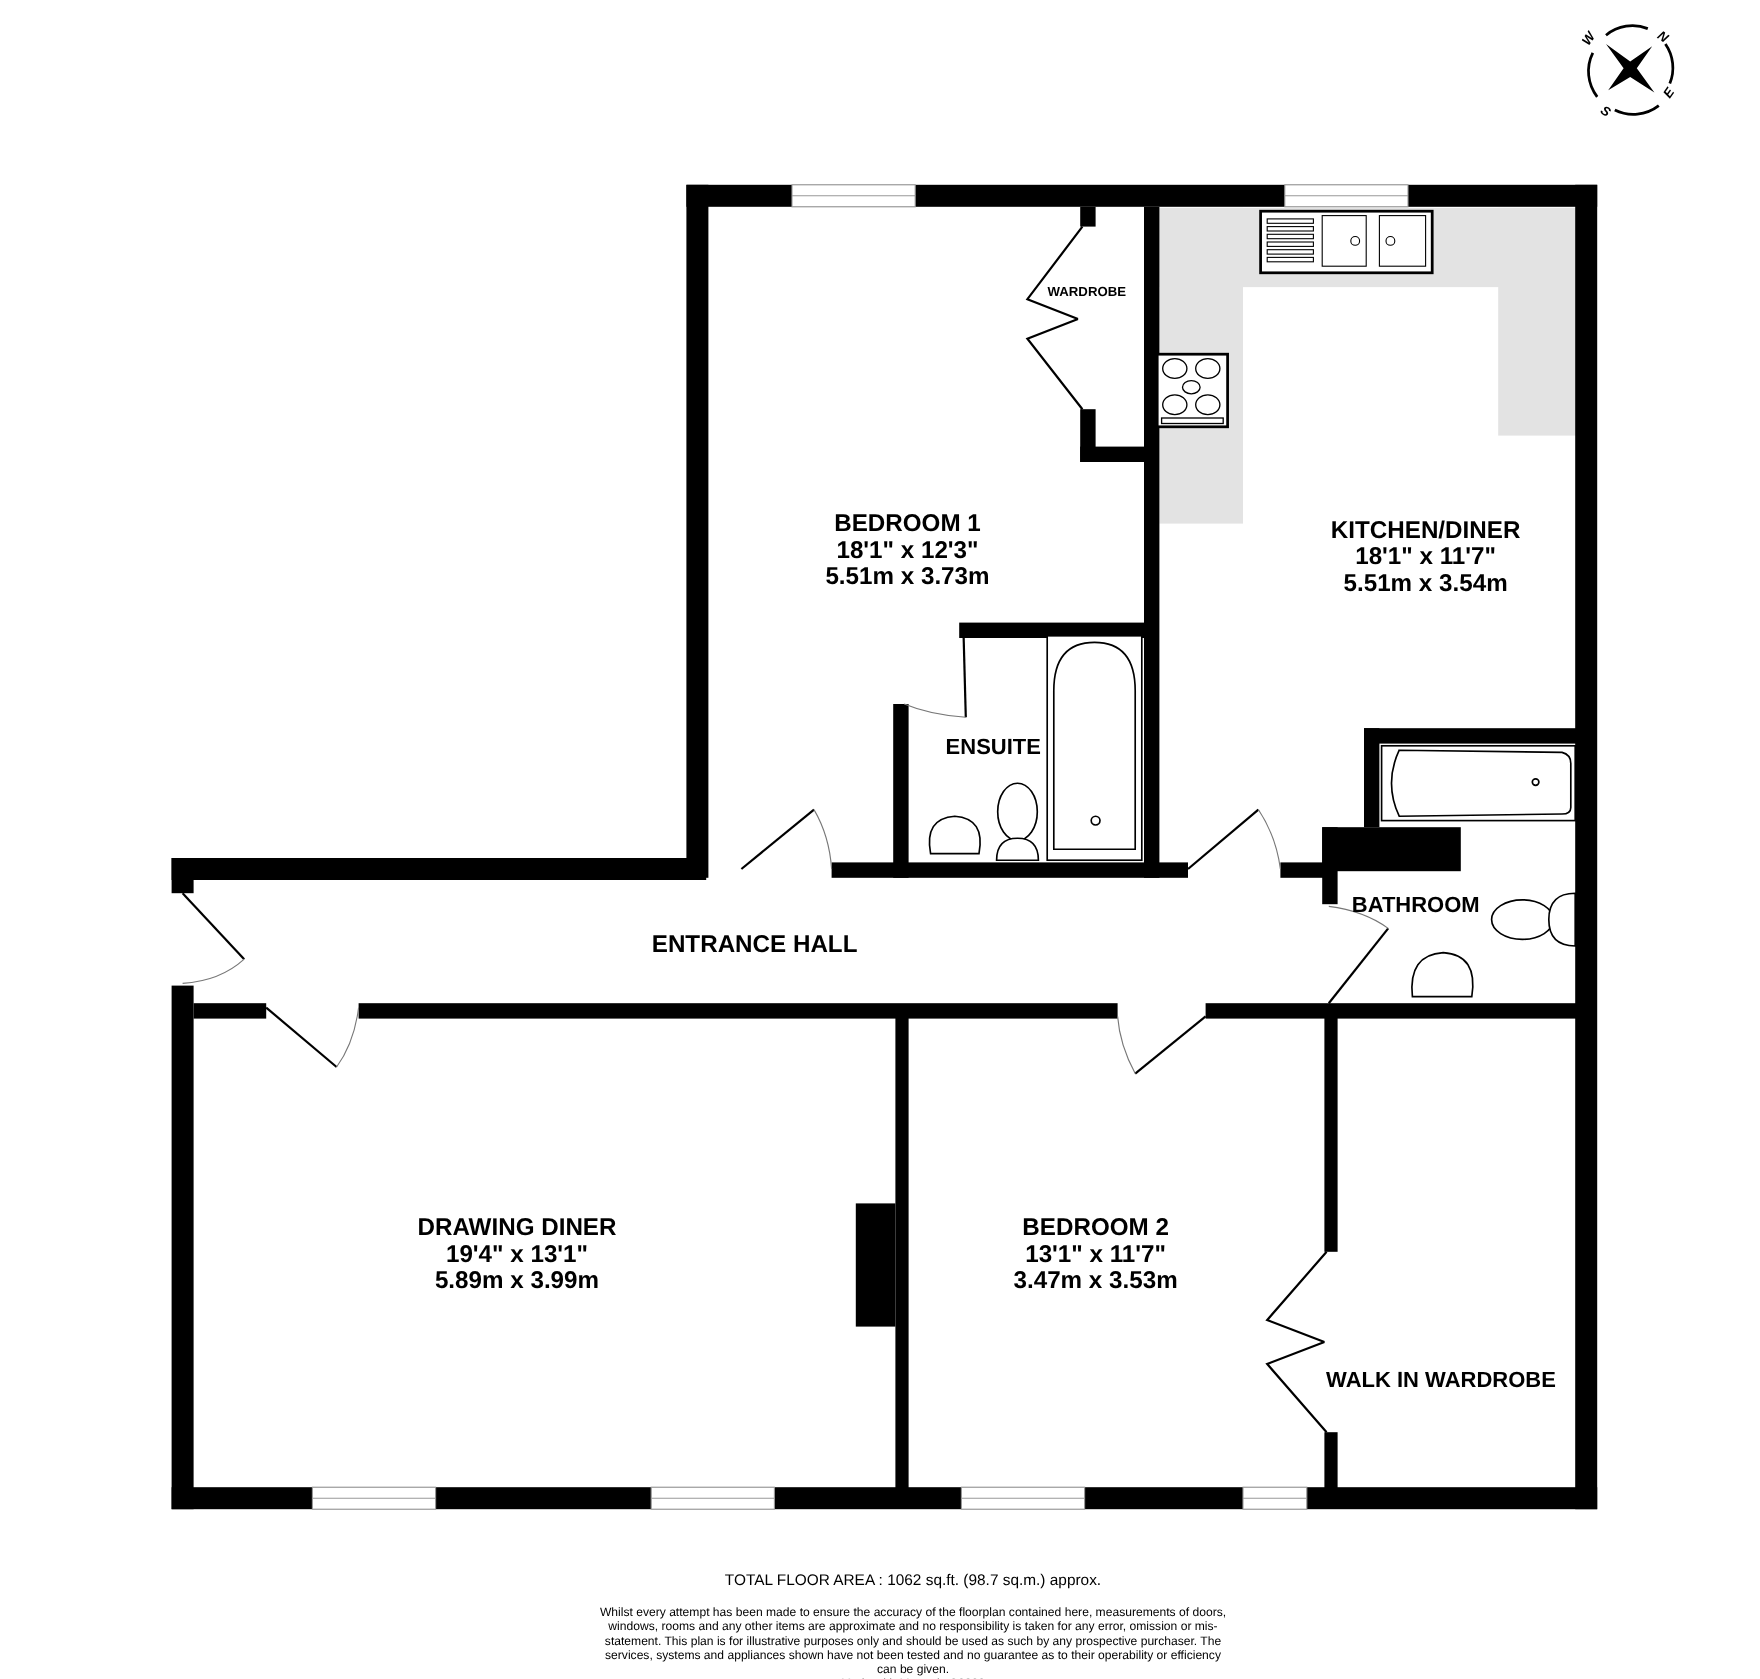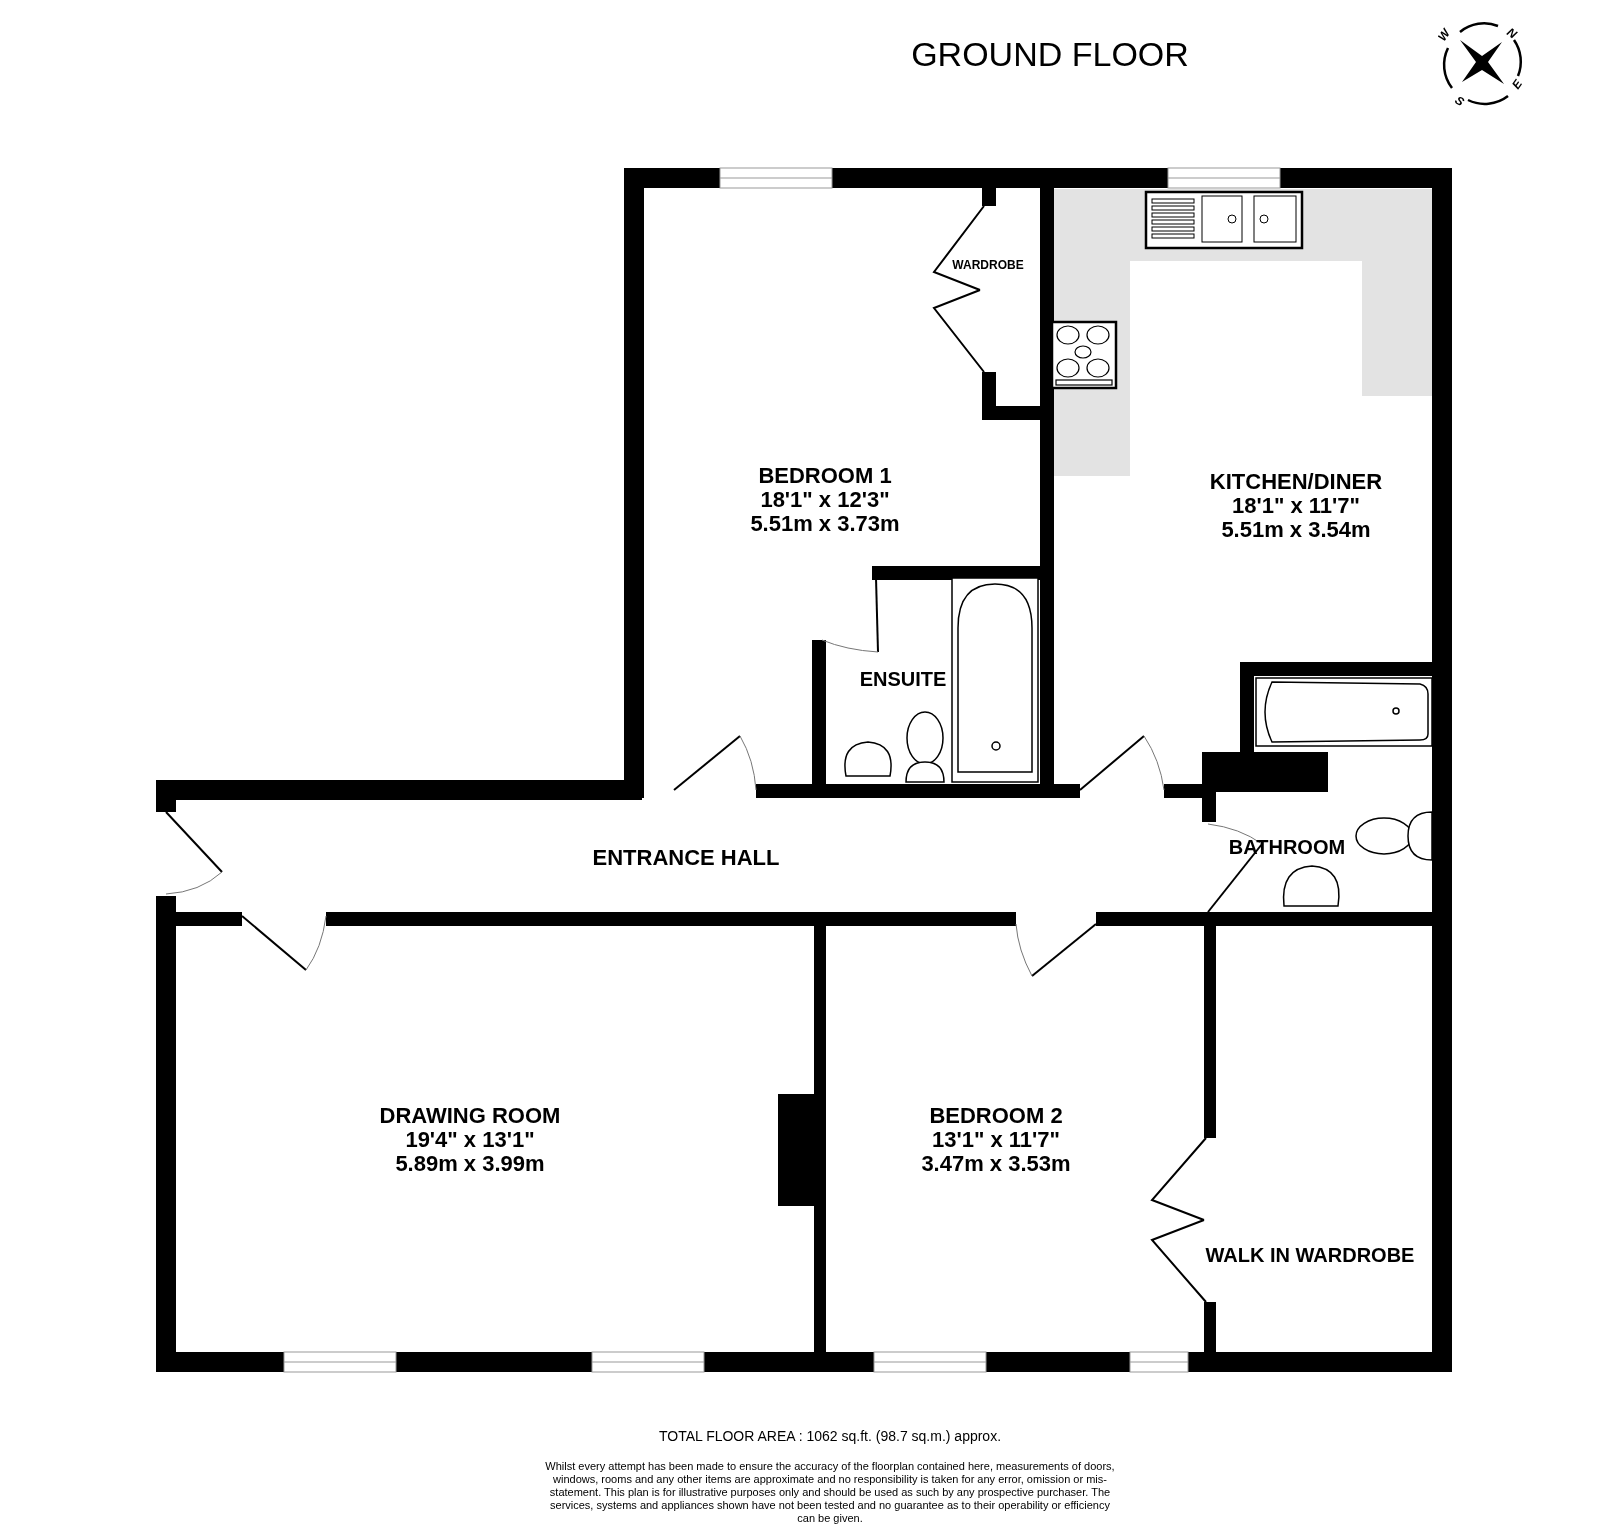--- a/index.html
+++ b/index.html
@@ -14,21 +14,20 @@
   .room-label.med { font-size:20px; line-height:22px; }
   .footer { position:absolute; left:540px; top:1428px; width:580px; text-align:center; }
   .footer .total { font-size:14px; line-height:16px; margin-bottom:16px; }
   .footer .disclaimer { font-size:11px; line-height:13px; padding:0 4px; }
   .footer .made { font-size:11px; line-height:13px; }
 </style>
 </head>
 <body>
 
 <div class="header">
-  <div class="title">GROUND FLOOR</div>
 </div>
 
 <svg class="compass" viewBox="0 0 88 88">
   <path d="M22 14 A38 38 0 0 1 60 8" fill="none" stroke="#000" stroke-width="2.5"></path>
   <path d="M76 22 A38 38 0 0 1 80 58" fill="none" stroke="#000" stroke-width="2.5"></path>
   <path d="M70 78 A38 38 0 0 1 30 82" fill="none" stroke="#000" stroke-width="2.5"></path>
   <path d="M14 70 A38 38 0 0 1 10 30" fill="none" stroke="#000" stroke-width="2.5"></path>
   <polygon points="64,24 50,44 66,66 44,52 24,64 38,44 22,22 44,38" fill="#000"></polygon>
   <text x="68" y="16" font-size="12" font-weight="bold" font-style="italic" transform="rotate(35 68 16)">N</text>
   <text x="80" y="72" font-size="12" font-weight="bold" font-style="italic" transform="rotate(-55 80 72)">E</text>
@@ -198,30 +197,30 @@
 <div class="room-label" style="left:1196px; top:470px; width:200px;">
   <div>KITCHEN/DINER</div>
   <div>18'1"  x 11'7"</div>
   <div>5.51m  x 3.54m</div>
 </div>
 
 <div class="room-label med" style="left:848px; top:668px; width:110px;">
   <div>ENSUITE</div>
 </div>
 
-<div class="room-label med" style="left:1222px; top:812px; width:130px;margin-top:24px;">
+<div class="room-label med" style="left:1222px; top:812px; width:130px;">
   <div>BATHROOM</div>
 </div>
 
 <div class="room-label" style="left:576px; top:846px; width:220px;">
   <div>ENTRANCE HALL</div>
 </div>
 
 <div class="room-label" style="left:360px; top:1104px; width:220px;">
-  <div>DRAWING ROOM</div>
+  <div>DRAWING DINER</div>
   <div>19'4"  x 13'1"</div>
   <div>5.89m  x 3.99m</div>
 </div>
 
 <div class="room-label" style="left:896px; top:1104px; width:200px;">
   <div>BEDROOM 2</div>
   <div>13'1"  x 11'7"</div>
   <div>3.47m  x 3.53m</div>
 </div>
 

